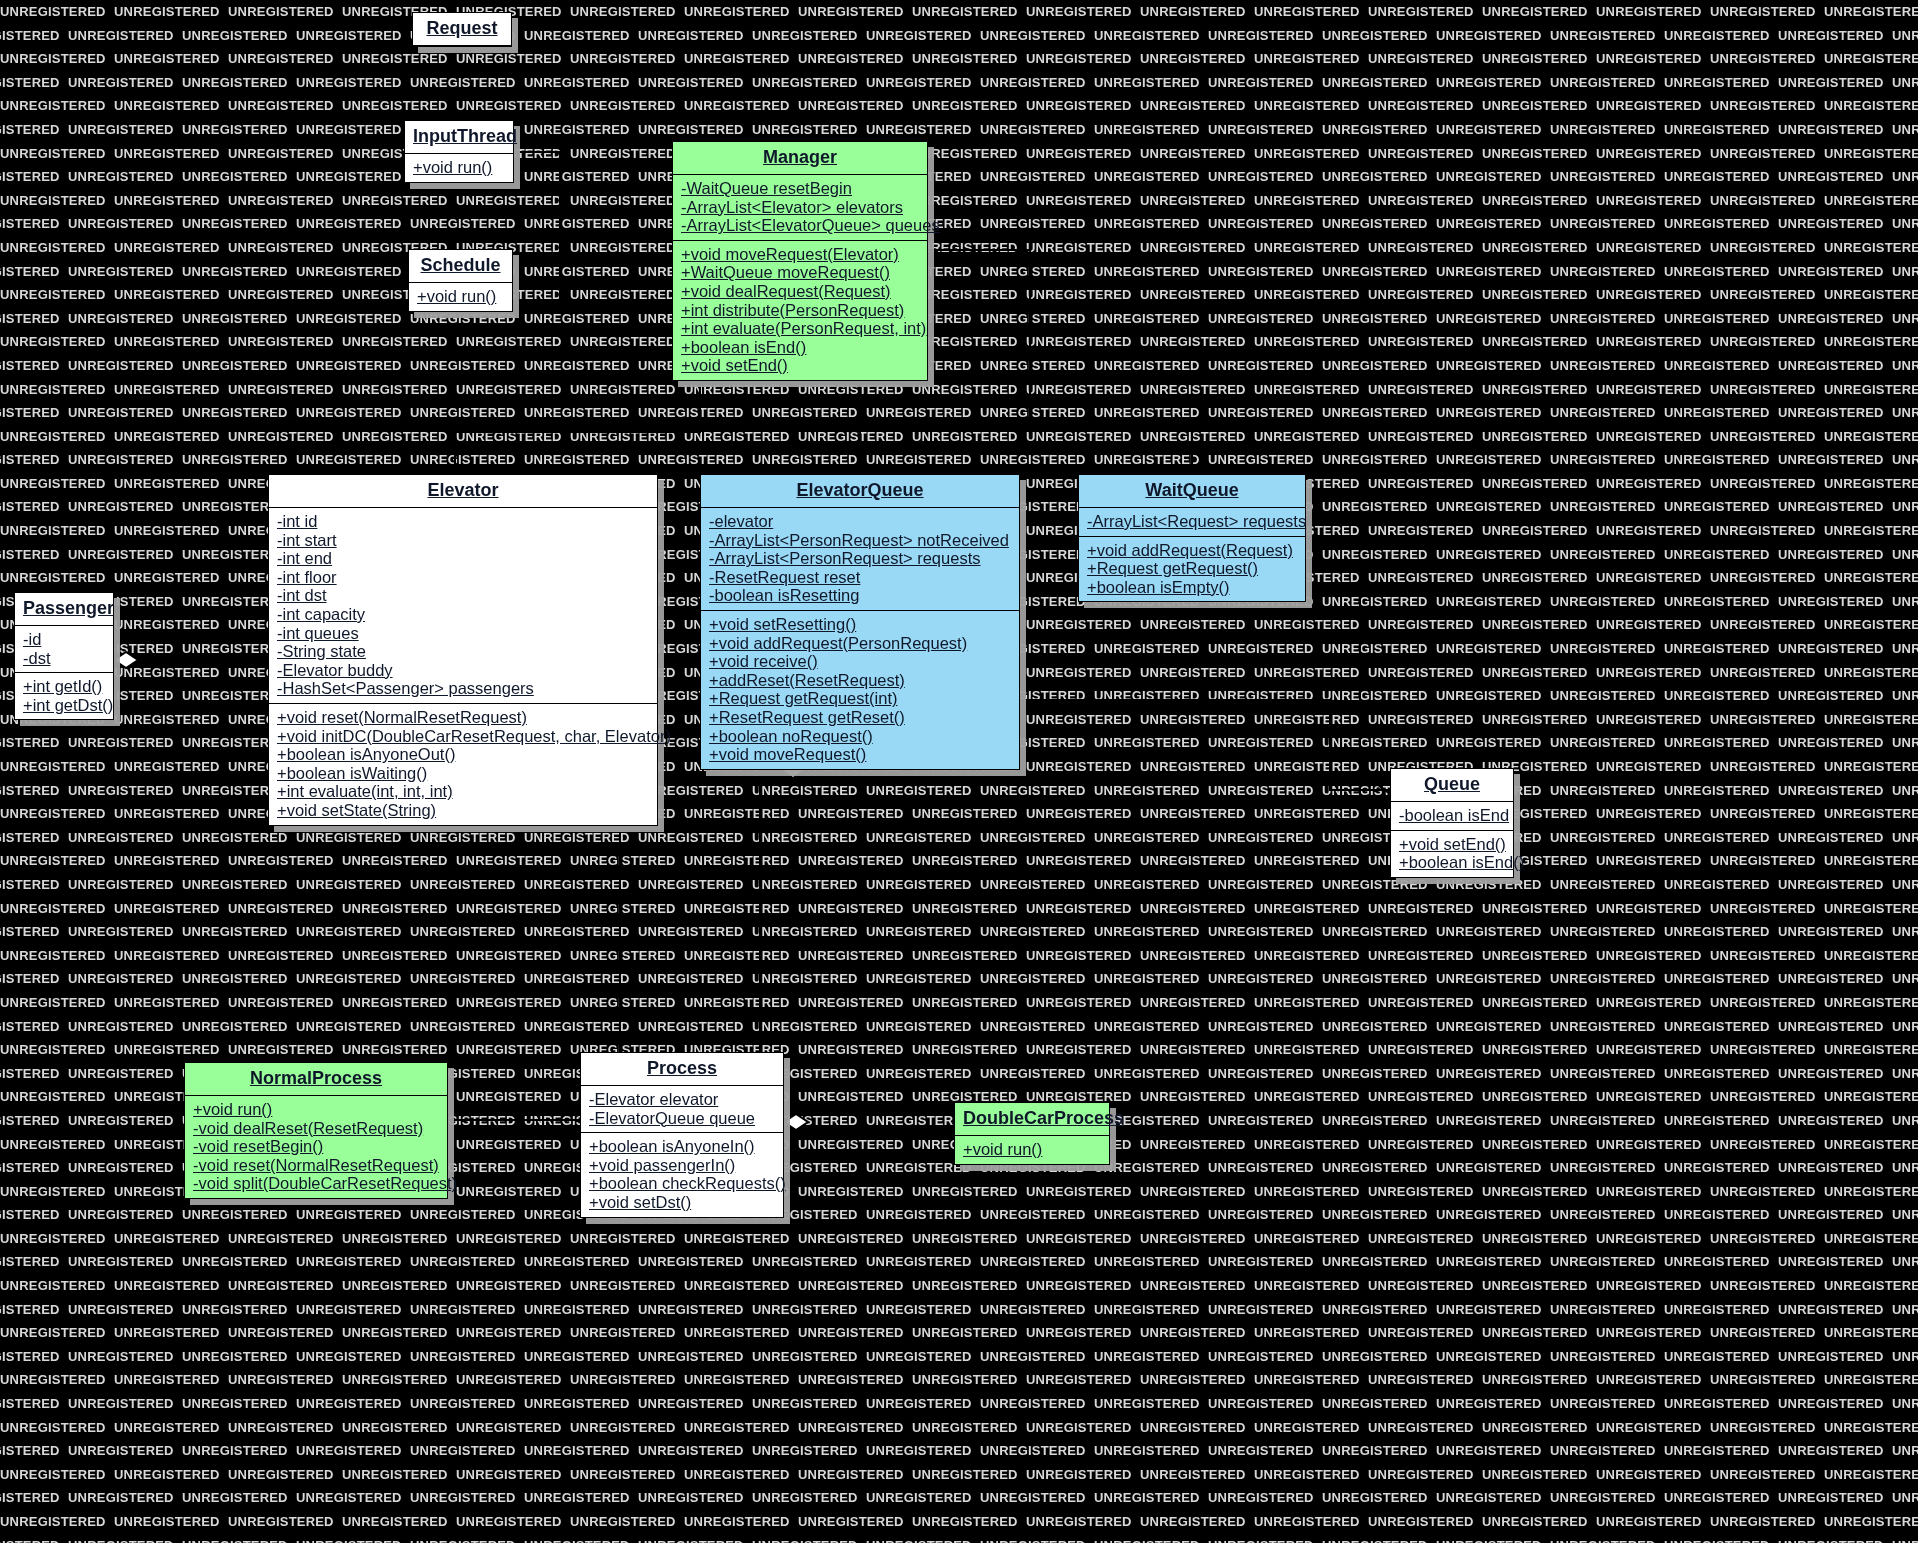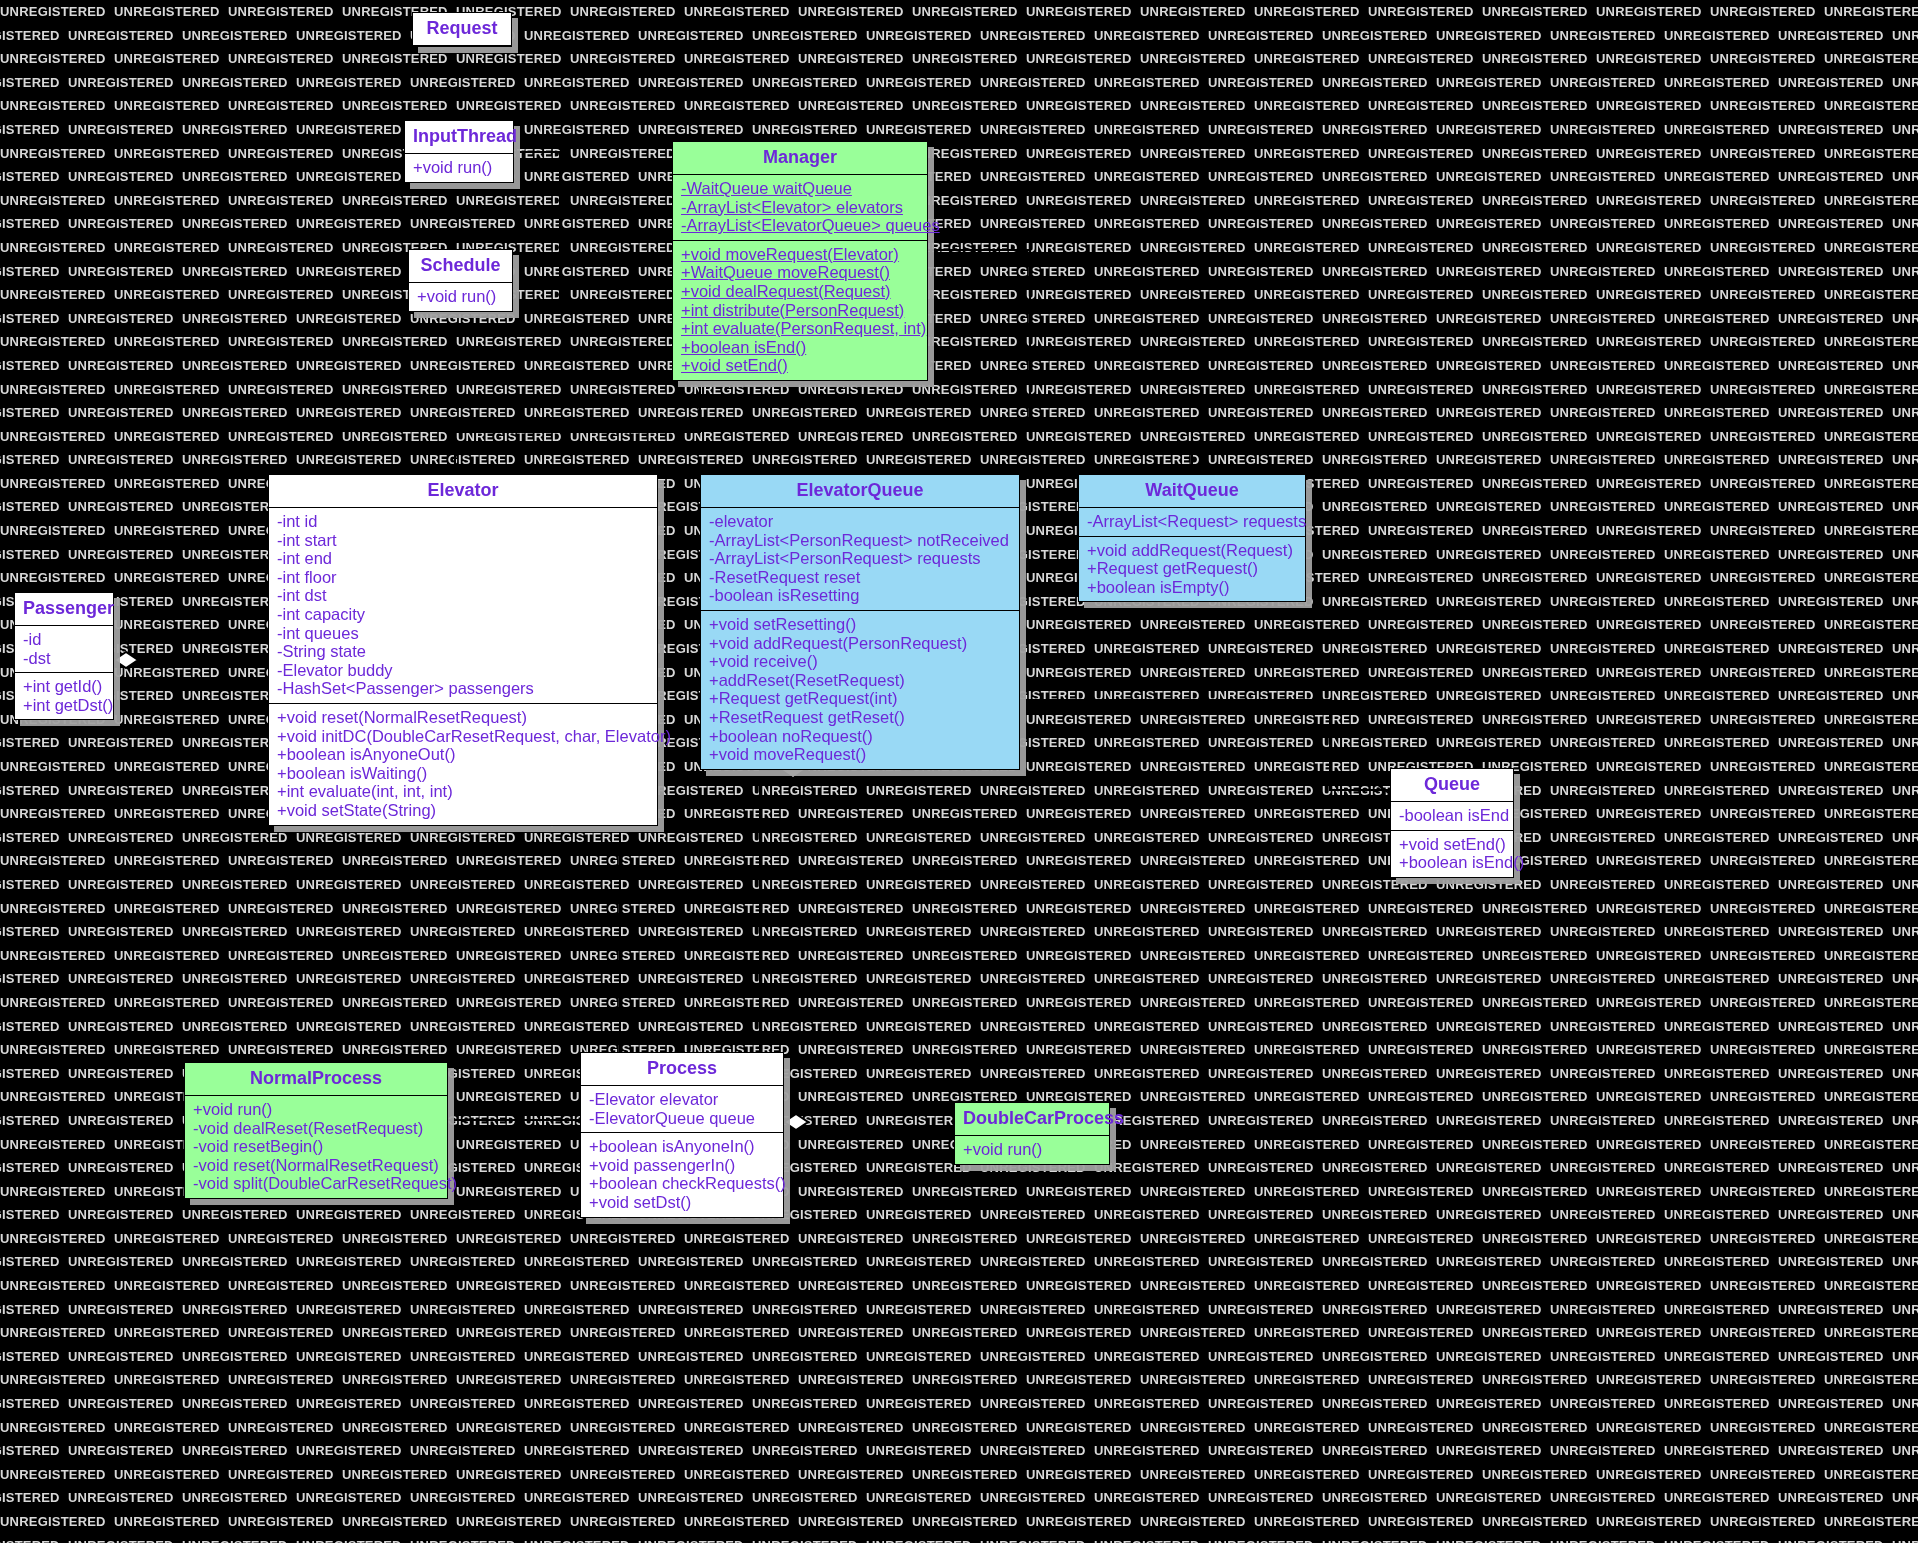--- a/index.html
+++ b/index.html
@@ -38,21 +38,22 @@
   .wm-row.even { padding-left: 0px; }
 
   
   .uml {
     position: absolute;
     z-index: 5;
     border: 1.5px solid #000;
     background: #fff;
     box-shadow: 6px 6px 0 0 rgba(160,160,160,0.95);
     font-size: 16.5px;
-    color: #6d28d9;
+    color: #0f172a;
+    text-decoration: underline;
   }
   .uml .title {
     text-align: center;
     font-weight: bold;
     font-size: 18px;
     padding: 5px 8px 6px 8px;
     border-bottom: 1.5px solid #000;
     white-space: nowrap;
   }
   .uml .compartment {
@@ -197,21 +198,21 @@
       </div>
       <div class="uml white" style="left: 408px; top: 249px; width: 105px;">
         <div class="title">Schedule</div>
         <div class="compartment">
           <div class="row">+void run()</div>
         </div>
       </div>
       <div class="uml green" style="left: 672px; top: 141px; width: 256px;">
         <div class="title">Manager</div>
         <div class="compartment">
-          <div class="row ul">-WaitQueue waitQueue</div>
+          <div class="row ul">-WaitQueue resetBegin</div>
           <div class="row ul">-ArrayList&lt;Elevator&gt; elevators</div>
           <div class="row ul">-ArrayList&lt;ElevatorQueue&gt; queues</div>
         </div>
         <div class="compartment">
           <div class="row ul">+void moveRequest(Elevator)</div>
           <div class="row ul">+WaitQueue moveRequest()</div>
           <div class="row ul">+void dealRequest(Request)</div>
           <div class="row ul">+int distribute(PersonRequest)</div>
           <div class="row ul">+int evaluate(PersonRequest, int)</div>
           <div class="row ul">+boolean isEnd()</div>

